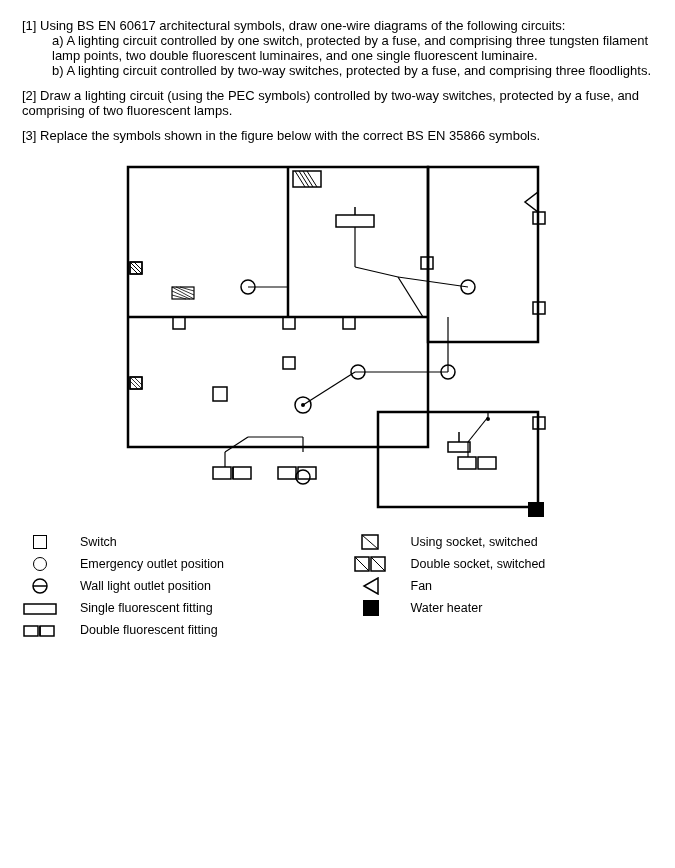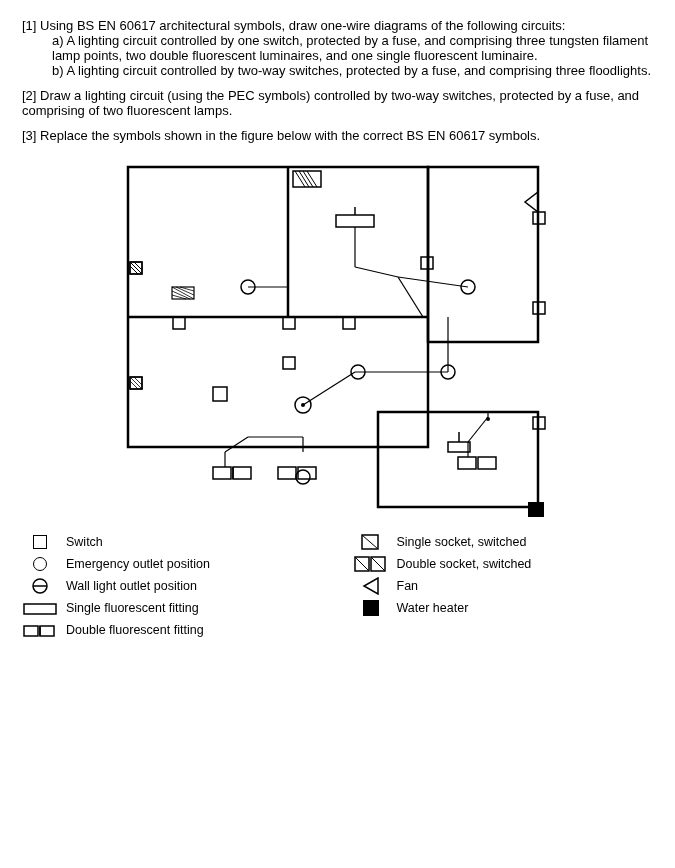--- a/index.html
+++ b/index.html
@@ -33,21 +33,21 @@
       display: grid;
       grid-template-columns: 1fr 1fr;
       column-gap: 30px;
       row-gap: 4px;
       margin-top: 8px;
       font-size: 12.5px;
     }
     .legend-item {
       display: flex;
       align-items: center;
-      gap: 8px;
+      gap: 22px;
     }
     .legend-symbol {
       width: 36px;
       height: 22px;
       flex-shrink: 0;
       display: flex;
       align-items: center;
       justify-content: center;
     }
     
@@ -96,21 +96,21 @@
   </div>
 </div>
 
 <div class="section">
   <span>[2]</span>
   <span>Draw a lighting circuit (using the PEC symbols) controlled by two-way switches,  protected by a fuse, and comprising of two fluorescent lamps.</span>
 </div>
 
 <div class="section">
   <span>[3]</span>
-  <span>Replace the symbols shown in the figure below with the correct BS EN 60617 symbols.</span>
+  <span>Replace the symbols shown in the figure below with the correct BS EN 35866 symbols.</span>
 </div>
 
 <div class="diagram-container">
   <svg class="diagram-svg" viewBox="0 0 440 360" xmlns="http://www.w3.org/2000/svg">
 
     <rect x="10" y="10" width="300" height="280" fill="none" stroke="#000" stroke-width="2.5"></rect>
 
     <line x1="10" y1="160" x2="310" y2="160" stroke="#000" stroke-width="2.5"></line>
 
     <line x1="170" y1="10" x2="170" y2="160" stroke="#000" stroke-width="2.5"></line>
@@ -256,21 +256,21 @@
   </div>
 
   <div>
     <div class="legend-item">
       <div class="legend-symbol">
         <svg width="22" height="18" viewBox="0 0 22 18">
           <rect x="2" y="2" width="16" height="14" fill="none" stroke="#000" stroke-width="1.5"></rect>
           <line x1="2" y1="2" x2="18" y2="16" stroke="#000" stroke-width="1"></line>
         </svg>
       </div>
-      <span>Single socket, switched</span>
+      <span>Using socket, switched</span>
     </div>
     <div class="legend-item">
       <div class="legend-symbol">
         <svg width="36" height="18" viewBox="0 0 36 18">
           <rect x="2" y="2" width="14" height="14" fill="none" stroke="#000" stroke-width="1.5"></rect>
           <line x1="2" y1="2" x2="16" y2="16" stroke="#000" stroke-width="1"></line>
           <rect x="18" y="2" width="14" height="14" fill="none" stroke="#000" stroke-width="1.5"></rect>
           <line x1="18" y1="2" x2="32" y2="16" stroke="#000" stroke-width="1"></line>
         </svg>
       </div>

